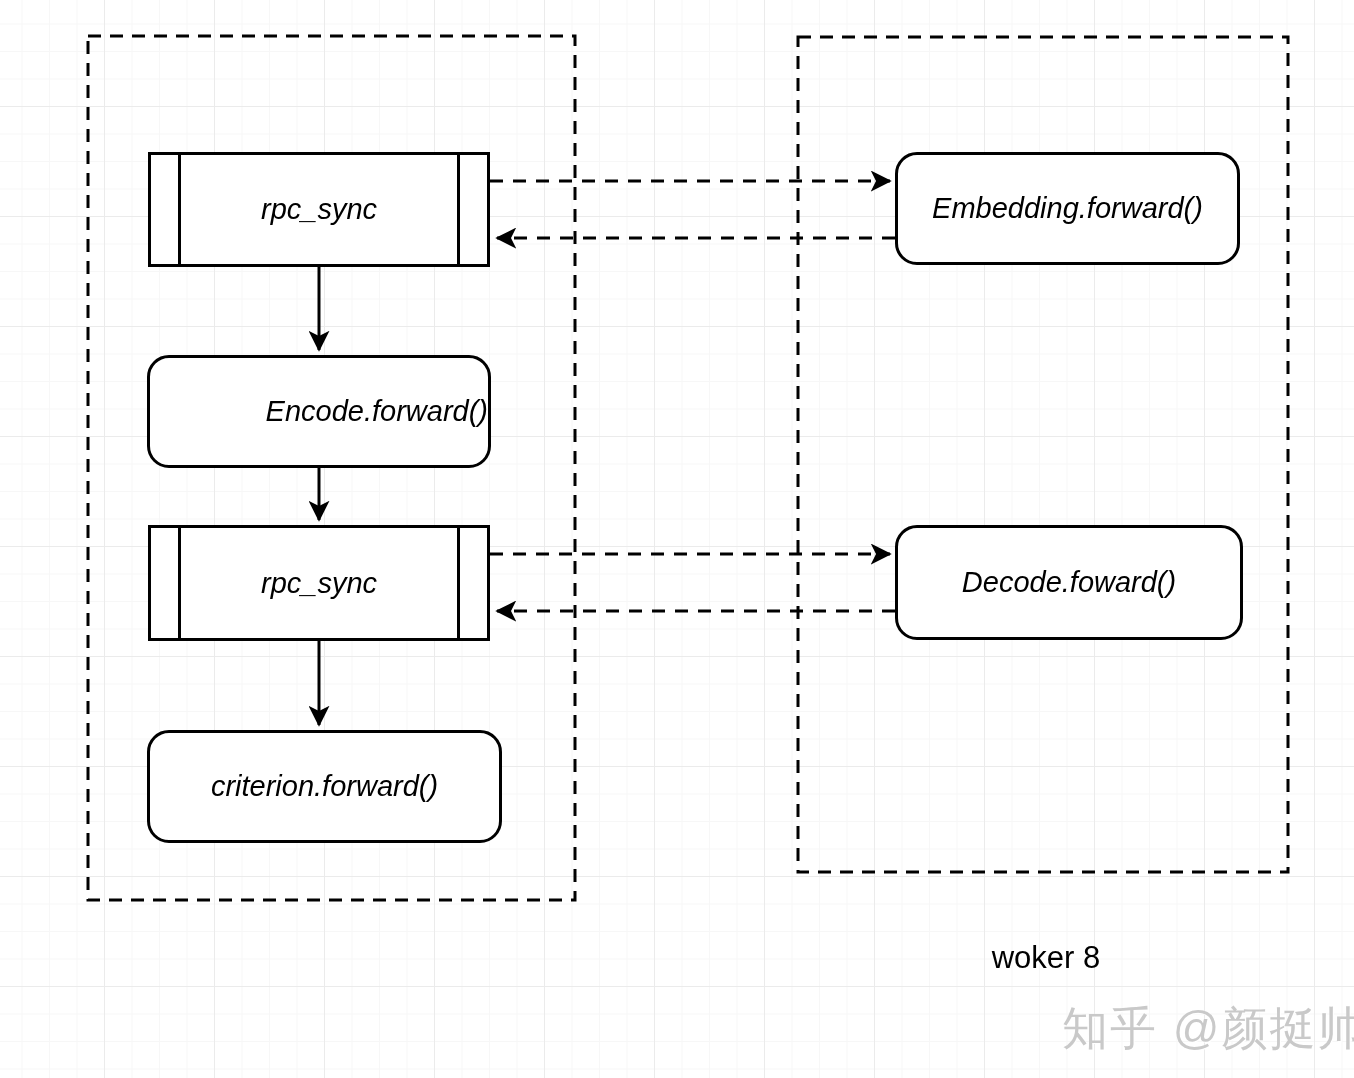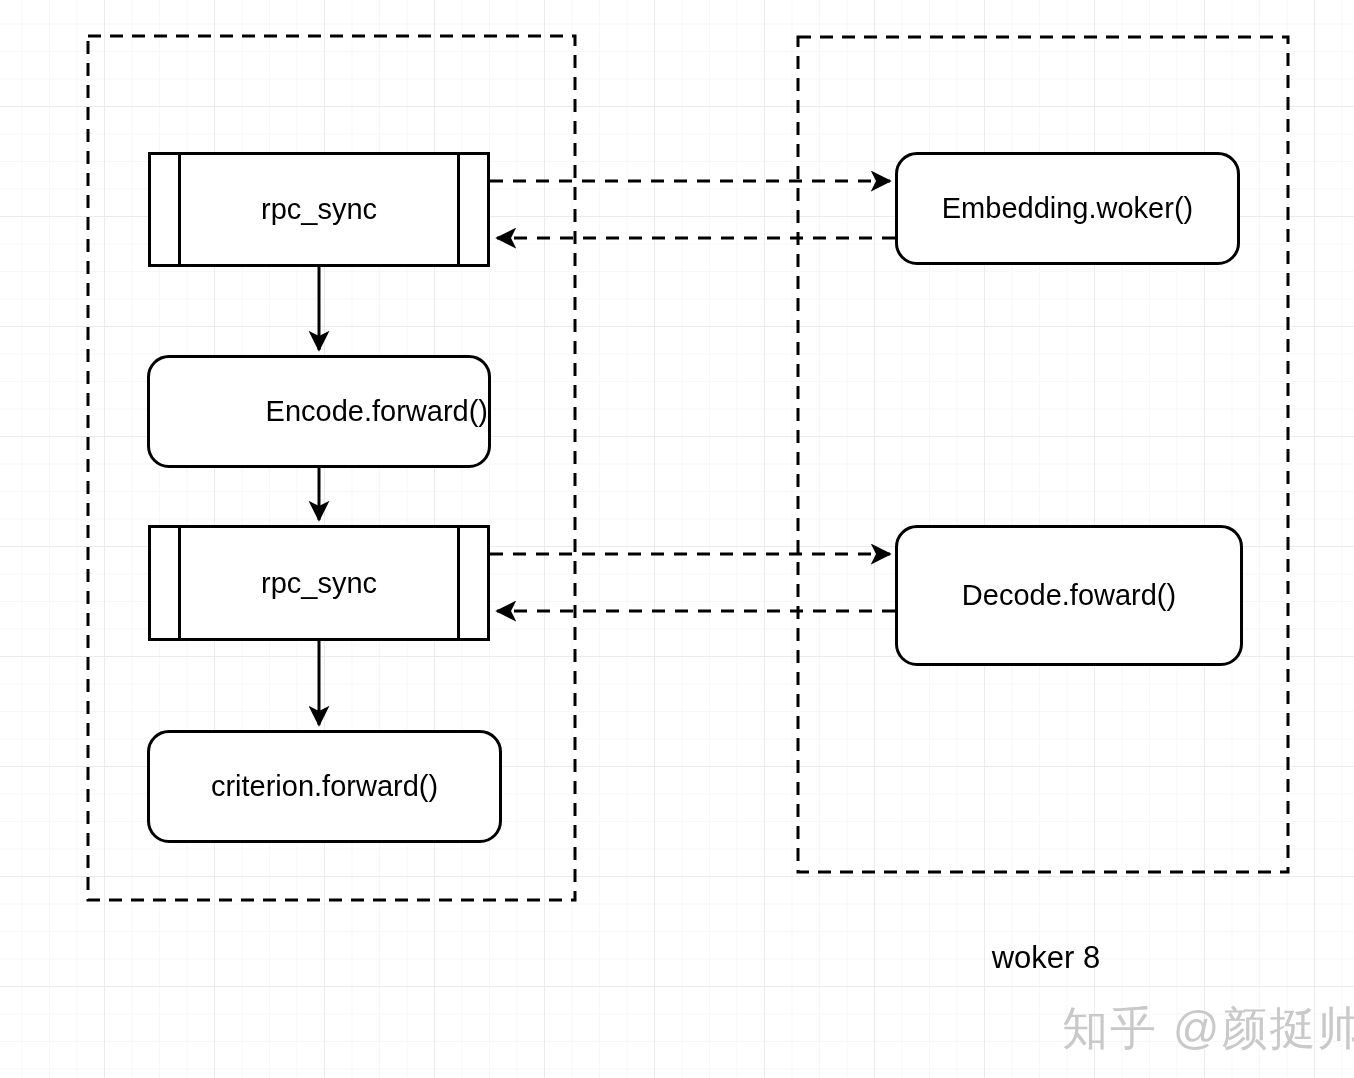--- a/index.html
+++ b/index.html
@@ -32,20 +32,21 @@
     position: absolute;
     background: #ffffff;
     border: 3px solid #000000;
     display: flex;
     align-items: center;
     justify-content: center;
     font-size: 29px;
     color: #000000;
     box-sizing: border-box;
     text-align: center;
+    font-style: italic;
   }
   .rounded { border-radius: 22px; }
   .rpc .divider {
     position: absolute;
     top: 0; bottom: 0;
     width: 3px;
     background: #000000;
   }
   .rpc .divider.left  { left: 27px; }
   .rpc .divider.right { right: 27px; }
@@ -106,24 +107,24 @@
     <span class="divider left"></span>
     <span class="divider right"></span>
     <span>rpc_sync</span>
   </div>
 
   <div class="node rounded" style="left:147px; top:730px; width:355px; height:113px;">
     <span>criterion.forward()</span>
   </div>
 
   <div class="node rounded" style="left:895px; top:152px; width:345px; height:113px;">
-    <span>Embedding.woker()</span>
+    <span>Embedding.forward()</span>
   </div>
 
-  <div class="node rounded" style="left:895px; top:525px; width:348px; height:141px;">
+  <div class="node rounded" style="left:895px; top:525px; width:348px; height:115px;">
     <span>Decode.foward()</span>
   </div>
 
   <div class="worker-label" style="left:896px; top:940px;">woker 8</div>
 
   <div class="watermark" style="left:1062px; top:998px;">知乎 @颜挺帅</div>
 
 </div>
 
 </body></html>

